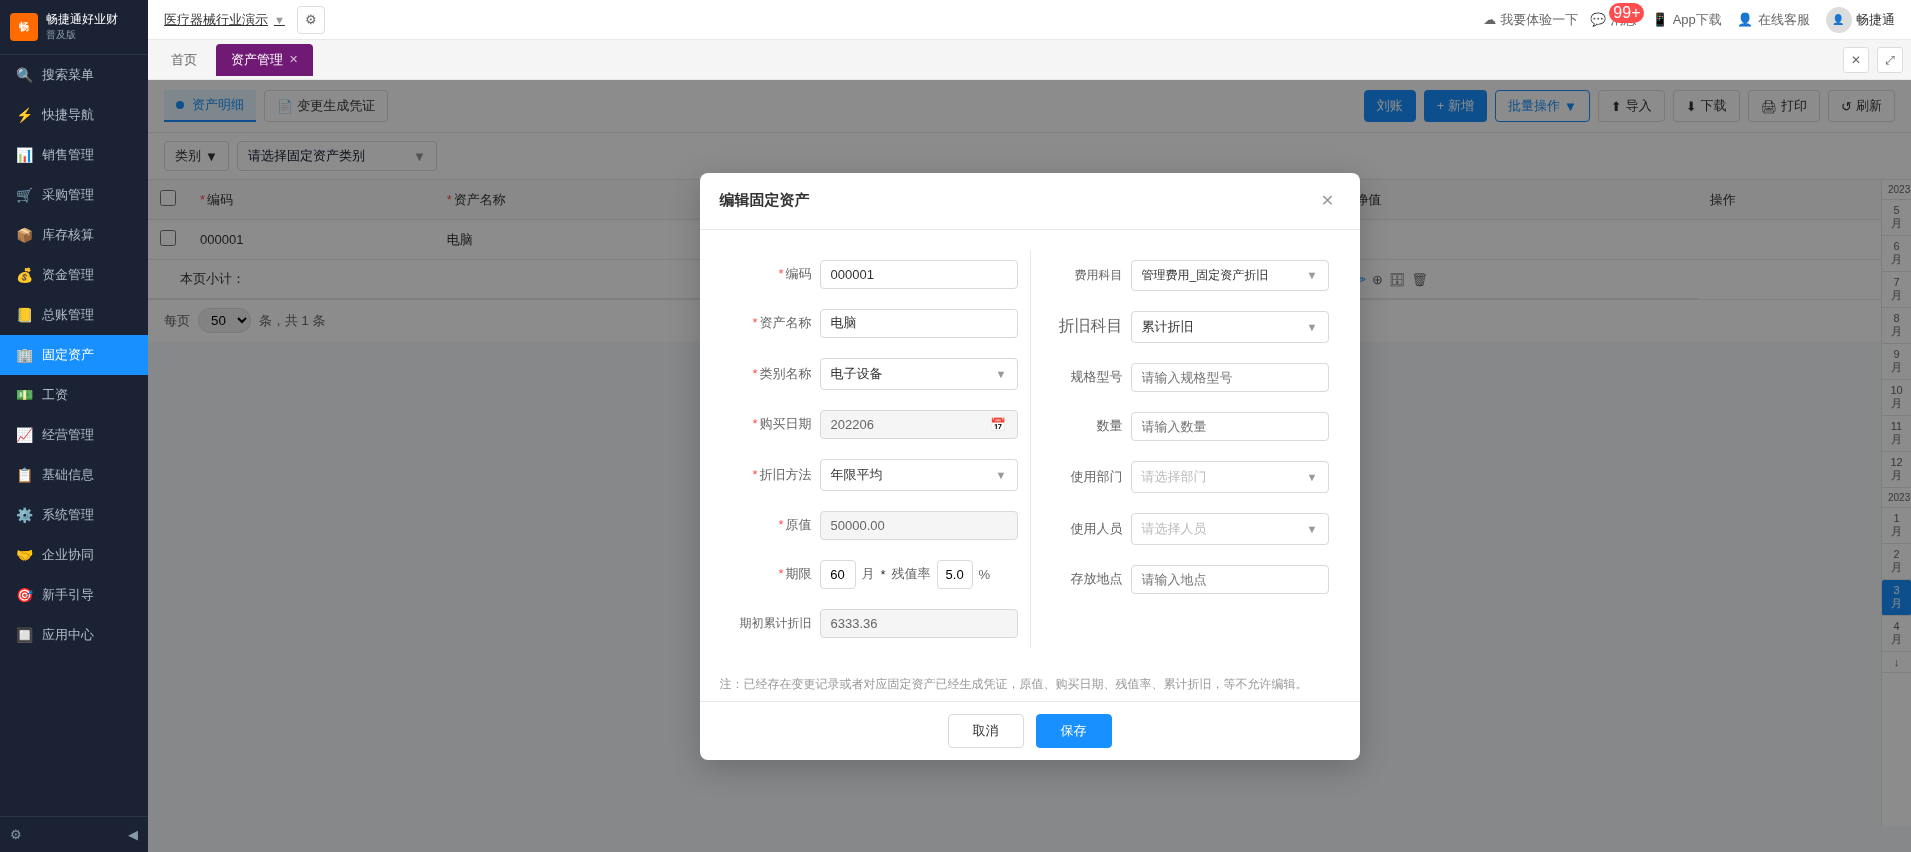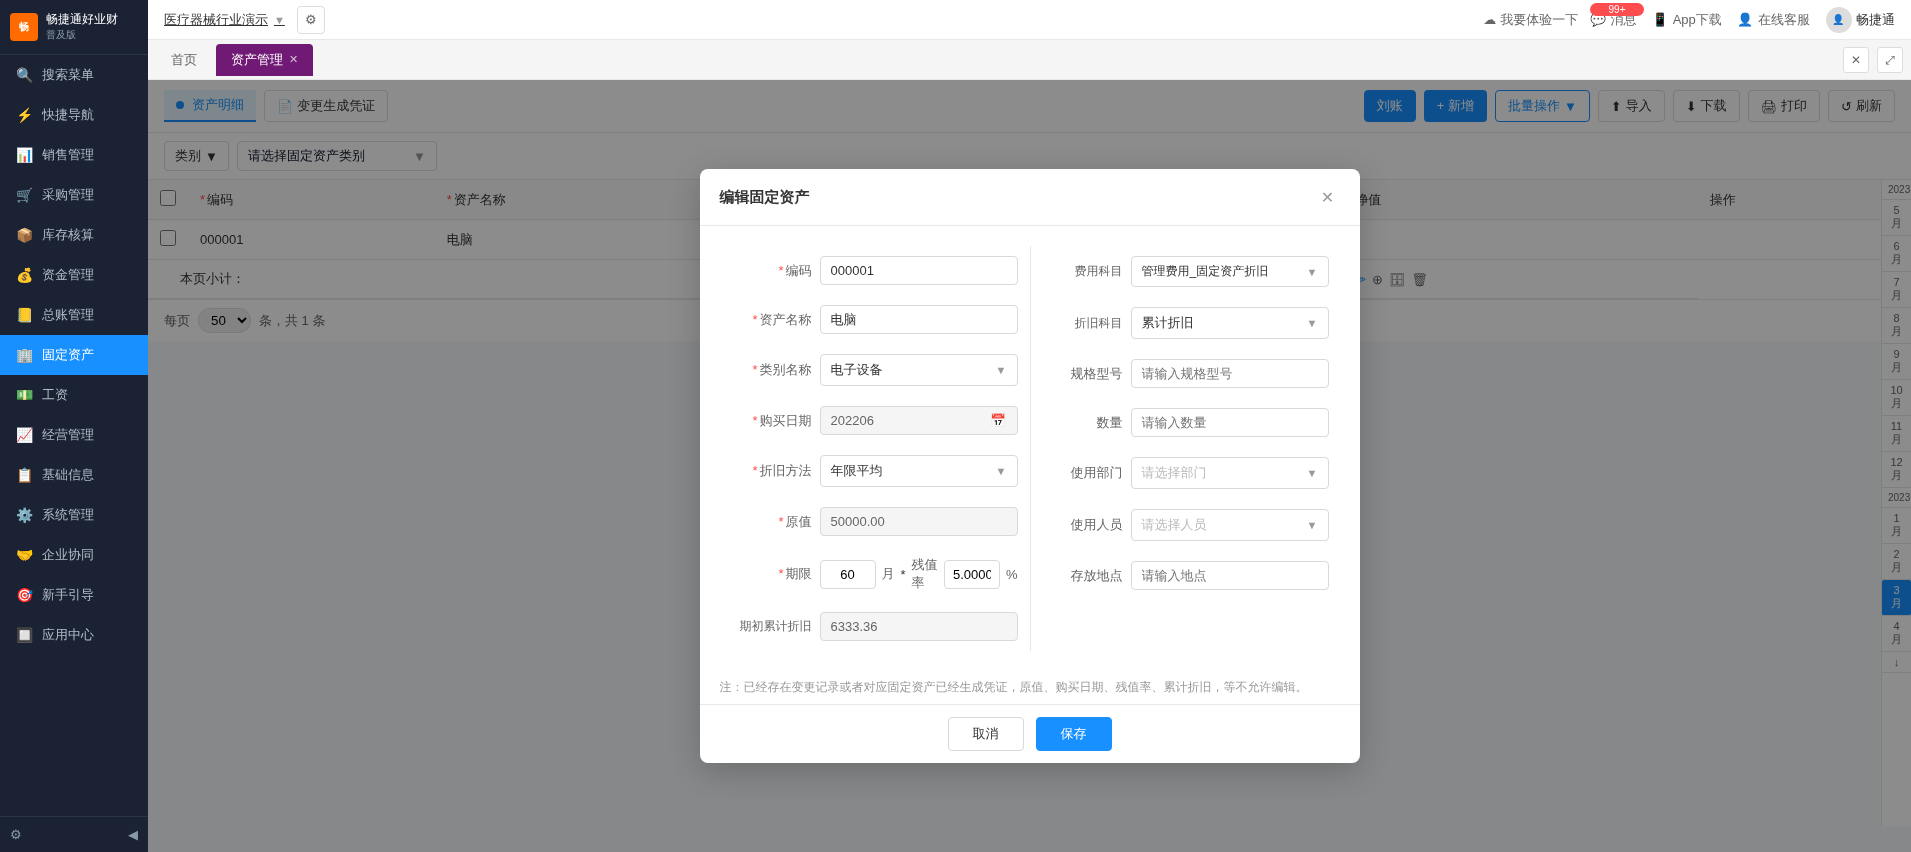--- a/index.html
+++ b/index.html
@@ -25,21 +25,21 @@
 
     
     .topbar { height: 40px; background: #fff; display: flex; align-items: center; padding: 0 16px; gap: 12px; border-bottom: 1px solid #e8e8e8; flex-shrink: 0; }
     .topbar-company { display: flex; align-items: center; gap: 6px; font-size: 13px; color: #333; text-decoration: underline; }
     .topbar-arrow { color: #999; font-size: 11px; }
     .topbar-settings { width: 28px; height: 28px; border: 1px solid #ddd; border-radius: 4px; display: flex; align-items: center; justify-content: center; cursor: pointer; color: #666; }
     .topbar-spacer { flex: 1; }
     .topbar-experience { display: flex; align-items: center; gap: 4px; color: #666; font-size: 13px; cursor: pointer; }
     .topbar-right { display: flex; align-items: center; gap: 16px; }
     .topbar-badge { position: relative; display: flex; align-items: center; gap: 4px; color: #666; font-size: 13px; cursor: pointer; }
-    .badge-count { background: #ff4d4f; color: white; font-size: 10px; padding: 1px 19px; border-radius: 10px; position: absolute; top: -8px; right: -8px; }
+    .badge-count { background: #ff4d4f; color: white; font-size: 16px; padding: 1px 4px; border-radius: 10px; position: absolute; top: -8px; right: -8px; }
     .topbar-user { display: flex; align-items: center; gap: 4px; }
     .user-avatar { width: 26px; height: 26px; background: #ddd; border-radius: 50%; display: flex; align-items: center; justify-content: center; }
 
     
     .tabbar { height: 40px; background: #f5f5f5; display: flex; align-items: center; padding: 0 8px; gap: 4px; border-bottom: 1px solid #e8e8e8; flex-shrink: 0; }
     .tab { display: flex; align-items: center; gap: 6px; padding: 6px 14px; cursor: pointer; font-size: 13px; color: #666; border: 1px solid transparent; border-radius: 4px 4px 0 0; }
     .tab.active { background: #701a75; color: #fff; }
     .tab-close { font-size: 11px; opacity: 0.7; }
     .tab-home { color: #666; }
     .tabbar-right { margin-left: auto; display: flex; gap: 8px; }
@@ -92,21 +92,21 @@
     .form-grid { display: grid; grid-template-columns: 1fr 1fr; gap: 0; }
     .form-row { display: flex; align-items: center; padding: 10px 12px; gap: 8px; }
     .form-label { width: 80px; text-align: right; color: #666; font-size: 13px; flex-shrink: 0; }
     .form-label .req { color: #ff4d4f; margin-right: 2px; }
     .form-input { flex: 1; border: 1px solid #d9d9d9; border-radius: 4px; padding: 6px 10px; font-size: 13px; color: #333; outline: none; }
     .form-input.readonly { background: #f5f5f5; color: #666; }
     .form-input.placeholder { color: #bbb; }
     .form-select { flex: 1; border: 1px solid #d9d9d9; border-radius: 4px; padding: 6px 10px; font-size: 13px; color: #333; display: flex; align-items: center; justify-content: space-between; cursor: pointer; background: #fff; }
     .form-select-arrow { color: #999; font-size: 11px; }
     .form-input-group { flex: 1; display: flex; align-items: center; gap: 6px; }
-    .form-input-small { width: 56px; border: 1px solid #d9d9d9; border-radius: 4px; padding: 6px 8px; font-size: 13px; text-align: center; }
+    .form-input-small { width: 36px; border: 1px solid #d9d9d9; border-radius: 4px; padding: 6px 8px; font-size: 13px; text-align: center; }
     .form-unit { color: #666; font-size: 13px; }
     .form-note { padding: 8px 20px; color: #999; font-size: 12px; }
     .btn { padding: 7px 24px; border-radius: 4px; cursor: pointer; font-size: 13px; border: 1px solid transparent; }
     .btn-default { background: #fff; border-color: #d9d9d9; color: #333; }
     .btn-primary { background: #1890ff; color: #fff; border-color: #1890ff; }
     .calendar-icon { color: #666; cursor: pointer; }
   </style>
 </head>
 <body>
 
@@ -469,21 +469,21 @@
                   <div class="form-label" style="font-size:12px;">
                     <span>费用科目</span>
                   </div>
                   <div class="form-select" style="font-size:12px;">
                     <span>管理费用_固定资产折旧</span>
                     <span class="form-select-arrow">▼</span>
                   </div>
                 </div>
 
                 <div class="form-row">
-                  <div class="form-label" style="font-size:12px;">
+                  <div class="form-label" style="font-size:16px;">
                     <span>折旧科目</span>
                   </div>
                   <div class="form-select">
                     <span>累计折旧</span>
                     <span class="form-select-arrow">▼</span>
                   </div>
                 </div>
 
                 <div class="form-row">
                   <div class="form-label">

